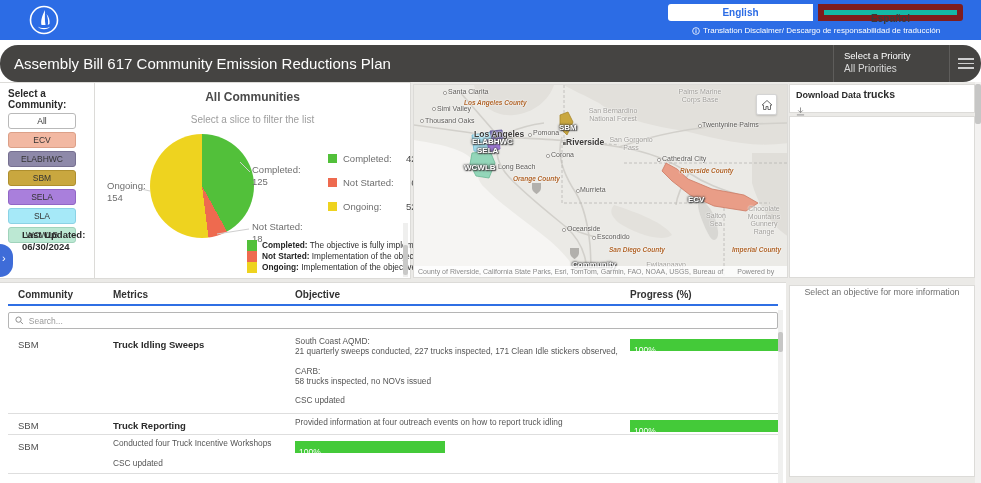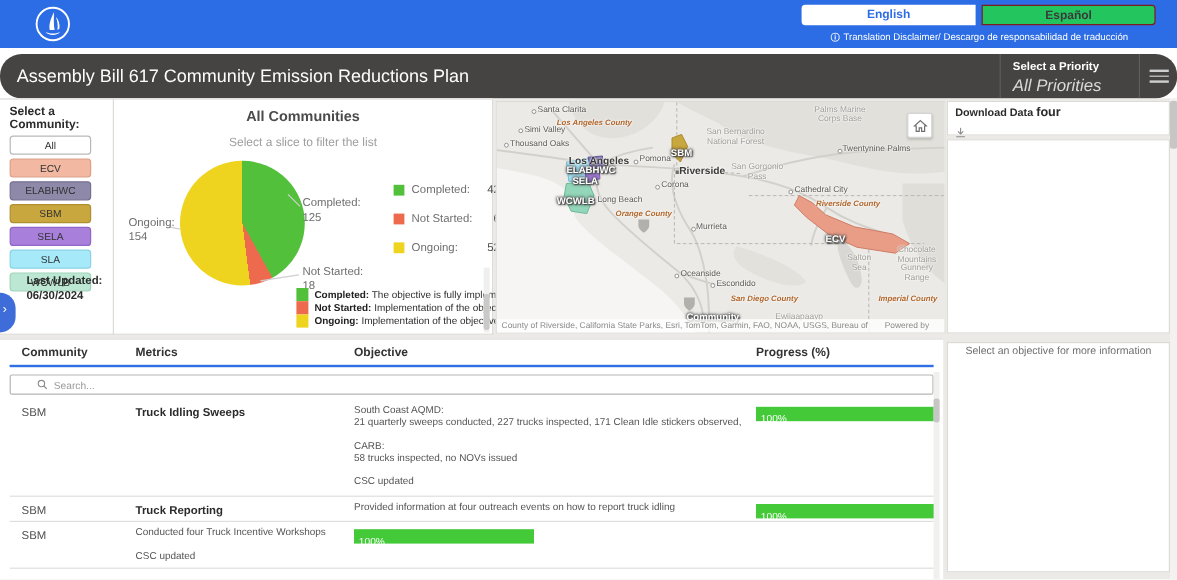--- a/index.html
+++ b/index.html
@@ -5,30 +5,30 @@
   * { box-sizing: border-box; margin: 0; padding: 0; }
   body { margin: 0; background: #fff; font-family: "Liberation Sans", sans-serif; }
   #app { position: relative; width: 981px; height: 483px; overflow: hidden; background: #fff; }
 
   
   .topbar { position: absolute; top: 0; left: 0; width: 981px; height: 40px; background: #2c6ce5; }
   .logo { position: absolute; left: 28px; top: 4px; width: 32px; height: 32px; }
   .lang-toggle { position: absolute; left: 668px; top: 4px; width: 296px; height: 28px; display: flex; }
   .lang-btn { width: 145px; height: 17px; font-size: 10px; font-weight: bold; text-align: center; line-height: 17px; cursor: pointer; }
   .lang-en { background: #fff; color: #2c6ce5; border-radius: 3px 0 0 3px; margin-right: 5px; }
-  .lang-es { background: #22c55e; color: #3a3a3a; border-radius: 0 3px 3px 0; border: 1px solid #7f1d1d; }
+  .lang-es { background: #14b8a6; color: #3a3a3a; border-radius: 0 3px 3px 0; border: 6px solid #7f1d1d; }
   .disclaimer { position: absolute; left: 668px; top: 26px; width: 296px; text-align: center; color: #fff; font-size: 8px; cursor: pointer; }
   .disclaimer svg { vertical-align: -2px; margin-right: 3px; }
 
   
   .titlebar { position: absolute; top: 45px; left: 0; width: 981px; height: 37px; background: #454442; color: #fff; border-radius: 18px; }
   .page-title { position: absolute; left: 14px; top: 0; line-height: 37px; font-size: 15px; color: #fdfdfd; }
   .priority { position: absolute; left: 833px; top: 0; width: 117px; height: 37px; border-left: 1px solid #5e5d5b; border-right: 1px solid #5e5d5b; padding: 5px 0 0 10px; cursor: pointer; }
-  .priority-label { font-size: 9.5px; font-weight: bold; color: #fff; }
-  .priority-value { font-size: 14px; color: #d9d9d9; margin-top: 2px; font-style: italic; }
+  .priority-label { font-size: 9.5px; font-weight: normal; color: #fff; }
+  .priority-value { font-size: 10px; color: #d9d9d9; margin-top: 2px; }
   .hamburger { position: absolute; left: 951px; top: 0; width: 30px; height: 37px; display: flex; flex-direction: column; justify-content: center; align-items: center; gap: 3px; cursor: pointer; }
   .hamburger span { display: block; width: 16px; height: 1.5px; background: #cfcfcf; }
 
   
   .main-bg { position: absolute; top: 82px; left: 0; width: 981px; height: 401px; background: #ebeae7; }
   .panel { position: absolute; background: #fff; border: 1px solid #dcdbd8; }
 
   
   #community-panel { left: 0; top: 82px; width: 95px; height: 197px; border-left: none; }
   .community-title { font-size: 10px; font-weight: bold; color: #2b2b2b; padding: 5px 0 3px 8px; line-height: 11px; }
@@ -73,21 +73,21 @@
   .download-title .big { font-size: 10.5px; }
   .download-icon { margin-top: 2px; cursor: pointer; display: inline-block; }
   #right-empty { left: 789px; top: 116px; width: 186px; height: 162px; }
   #detail-panel { left: 789px; top: 285px; width: 186px; height: 192px; }
   .detail-placeholder { font-size: 8.8px; color: #6e6e6e; text-align: center; margin-top: 1px; }
 
   
   #table-panel { left: 0; top: 282px; width: 786px; height: 201px; border: none; border-top: 1px solid #dcdbd8; overflow: hidden; }
   .thead { display: grid; grid-template-columns: 95px 182px 335px 1fr; padding: 6px 0 4px 10px; margin: 0 8px; border-bottom: 2px solid #2f6fe4; }
   .th { font-size: 10px; font-weight: bold; color: #323232; }
-  .searchbox { margin: 6px 8px 0 8px; height: 17px; border: 1px solid #b5b5b5; border-radius: 2px; display: flex; align-items: center; padding: 0 22px; background: #fff; }
+  .searchbox { margin: 6px 8px 0 8px; height: 17px; border: 1px solid #b5b5b5; border-radius: 2px; display: flex; align-items: center; padding: 0 6px; background: #fff; }
   .searchbox input { border: none; outline: none; font-size: 8.5px; color: #444; width: 100%; margin-left: 5px; font-family: "Liberation Sans", sans-serif; }
   .searchbox input::placeholder { color: #9a9a9a; }
   #table-body { margin-top: 4px; }
   .trow { display: grid; grid-template-columns: 95px 182px 335px 1fr; padding: 4px 0 2px 10px; margin: 0 8px 0 8px; border-top: 1px solid #dedede; cursor: pointer; }
   .trow:first-child { border-top: none; }
   .trow:nth-child(1) { min-height: 80px; }
   .trow:nth-child(2) { min-height: 17px; }
   .trow:nth-child(3) { min-height: 39px; }
   .cell-community { font-size: 9.5px; color: #4f4f4f; padding-top: 2px; }
   .cell-objective { font-size: 9.5px; font-weight: bold; color: #2b2b2b; padding-top: 2px; }
@@ -304,21 +304,21 @@
           <path d="M6 1.5 L11 6 L9.5 6 L9.5 10.5 L7 10.5 L7 7.5 L5 7.5 L5 10.5 L2.5 10.5 L2.5 6 L1 6 Z" fill="none" stroke="#6e6e6e" stroke-width="1"></path>
         </svg>
     </div>
     <div class="map-attrib">
       <span>County of Riverside, California State Parks, Esri, TomTom, Garmin, FAO, NOAA, USGS, Bureau of Land Manage...</span>
       <span>Powered by Esri</span>
     </div>
   </div>
 
   <div class="panel" id="download-panel">
-    <div class="download-title"><span>Download Data </span><span class="big">four</span></div>
+    <div class="download-title"><span>Download Data </span><span class="big">trucks</span></div>
     <span class="download-icon">
       <svg width="9" height="9" viewBox="0 0 10 10">
           <path d="M5 0.5 L5 6 M2.5 3.8 L5 6.3 L7.5 3.8 M1 8.8 L9 8.8" fill="none" stroke="#8a8a8a" stroke-width="1"></path>
         </svg>
     </span>
   </div>
   <div class="panel" id="right-empty"></div>
   <div class="panel" id="detail-panel">
     <div class="detail-placeholder">Select an objective for more information</div>
   </div>

